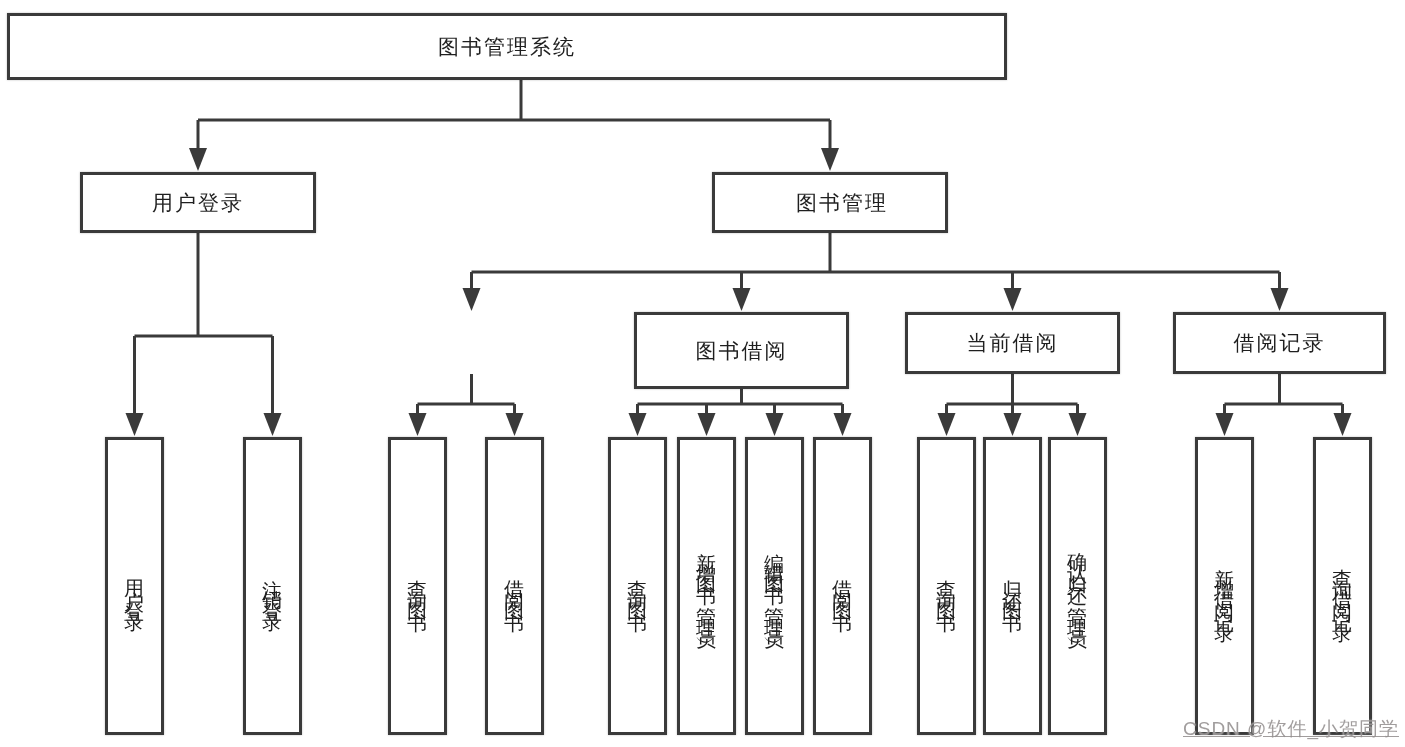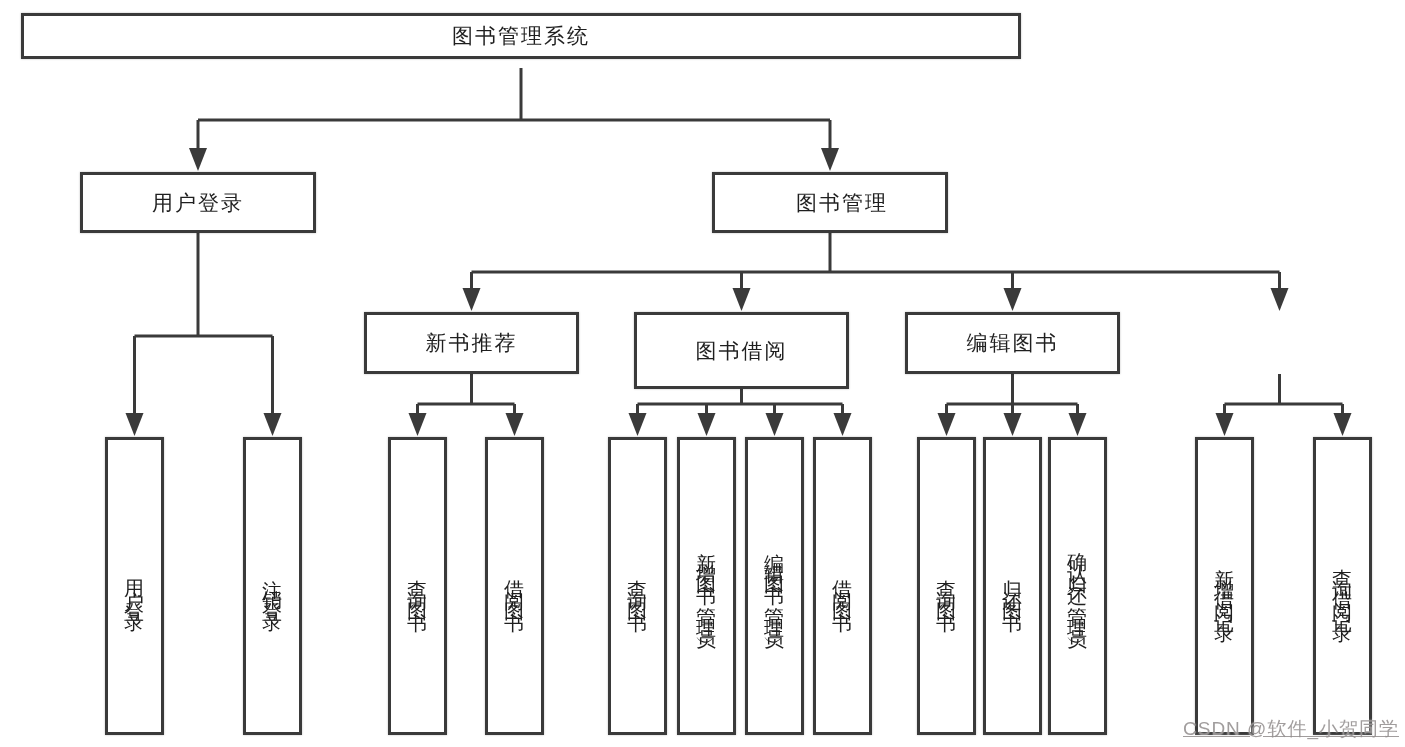--- a/index.html
+++ b/index.html
@@ -99,39 +99,39 @@
       <path d="M1077.5 404 V419" class="cline"></path>
       <polygon points="1068.5,413 1086.5,413 1077.5,436" class="carrow"></polygon>
       <path d="M1279.5 374 V404" class="cline"></path>
       <path d="M1224.5 404 H1342.5" class="cline"></path>
       <path d="M1224.5 404 V419" class="cline"></path>
       <polygon points="1215.5,413 1233.5,413 1224.5,436" class="carrow"></polygon>
       <path d="M1342.5 404 V419" class="cline"></path>
       <polygon points="1333.5,413 1351.5,413 1342.5,436" class="carrow"></polygon>
     </svg>
 
-  <div class="node hnode" style="left:21px;top:13px;width:1000px;height:46px;">
+  <div class="node hnode" style="left:7px;top:13px;width:1000px;height:67px;">
     <span>图书管理系统</span>
   </div>
 
   <div class="node hnode" style="left:80px;top:172px;width:236px;height:61px;">
     <span>用户登录</span>
   </div>
   <div class="node hnode" style="left:712px;top:172px;width:236px;height:61px;padding-left:24px;">
     <span>图书管理</span>
   </div>
 
-  <div class="node hnode" style="left:364px;top:312px;width:215px;height:62px;">
-    <span>新书推荐</span>
-  </div>
   <div class="node hnode" style="left:634px;top:312px;width:215px;height:77px;">
     <span>图书借阅</span>
   </div>
   <div class="node hnode" style="left:905px;top:312px;width:215px;height:62px;">
-    <span>编辑图书</span>
+    <span>当前借阅</span>
+  </div>
+  <div class="node hnode" style="left:1173px;top:312px;width:213px;height:62px;">
+    <span>借阅记录</span>
   </div>
 
   <div class="node vnode" style="left:105px;top:437px;width:59px;height:298px;">
     <span class="vtext">用户登录</span>
   </div>
   <div class="node vnode" style="left:243px;top:437px;width:59px;height:298px;">
     <span class="vtext">注销登录</span>
   </div>
 
   <div class="node vnode" style="left:388px;top:437px;width:59px;height:298px;">

